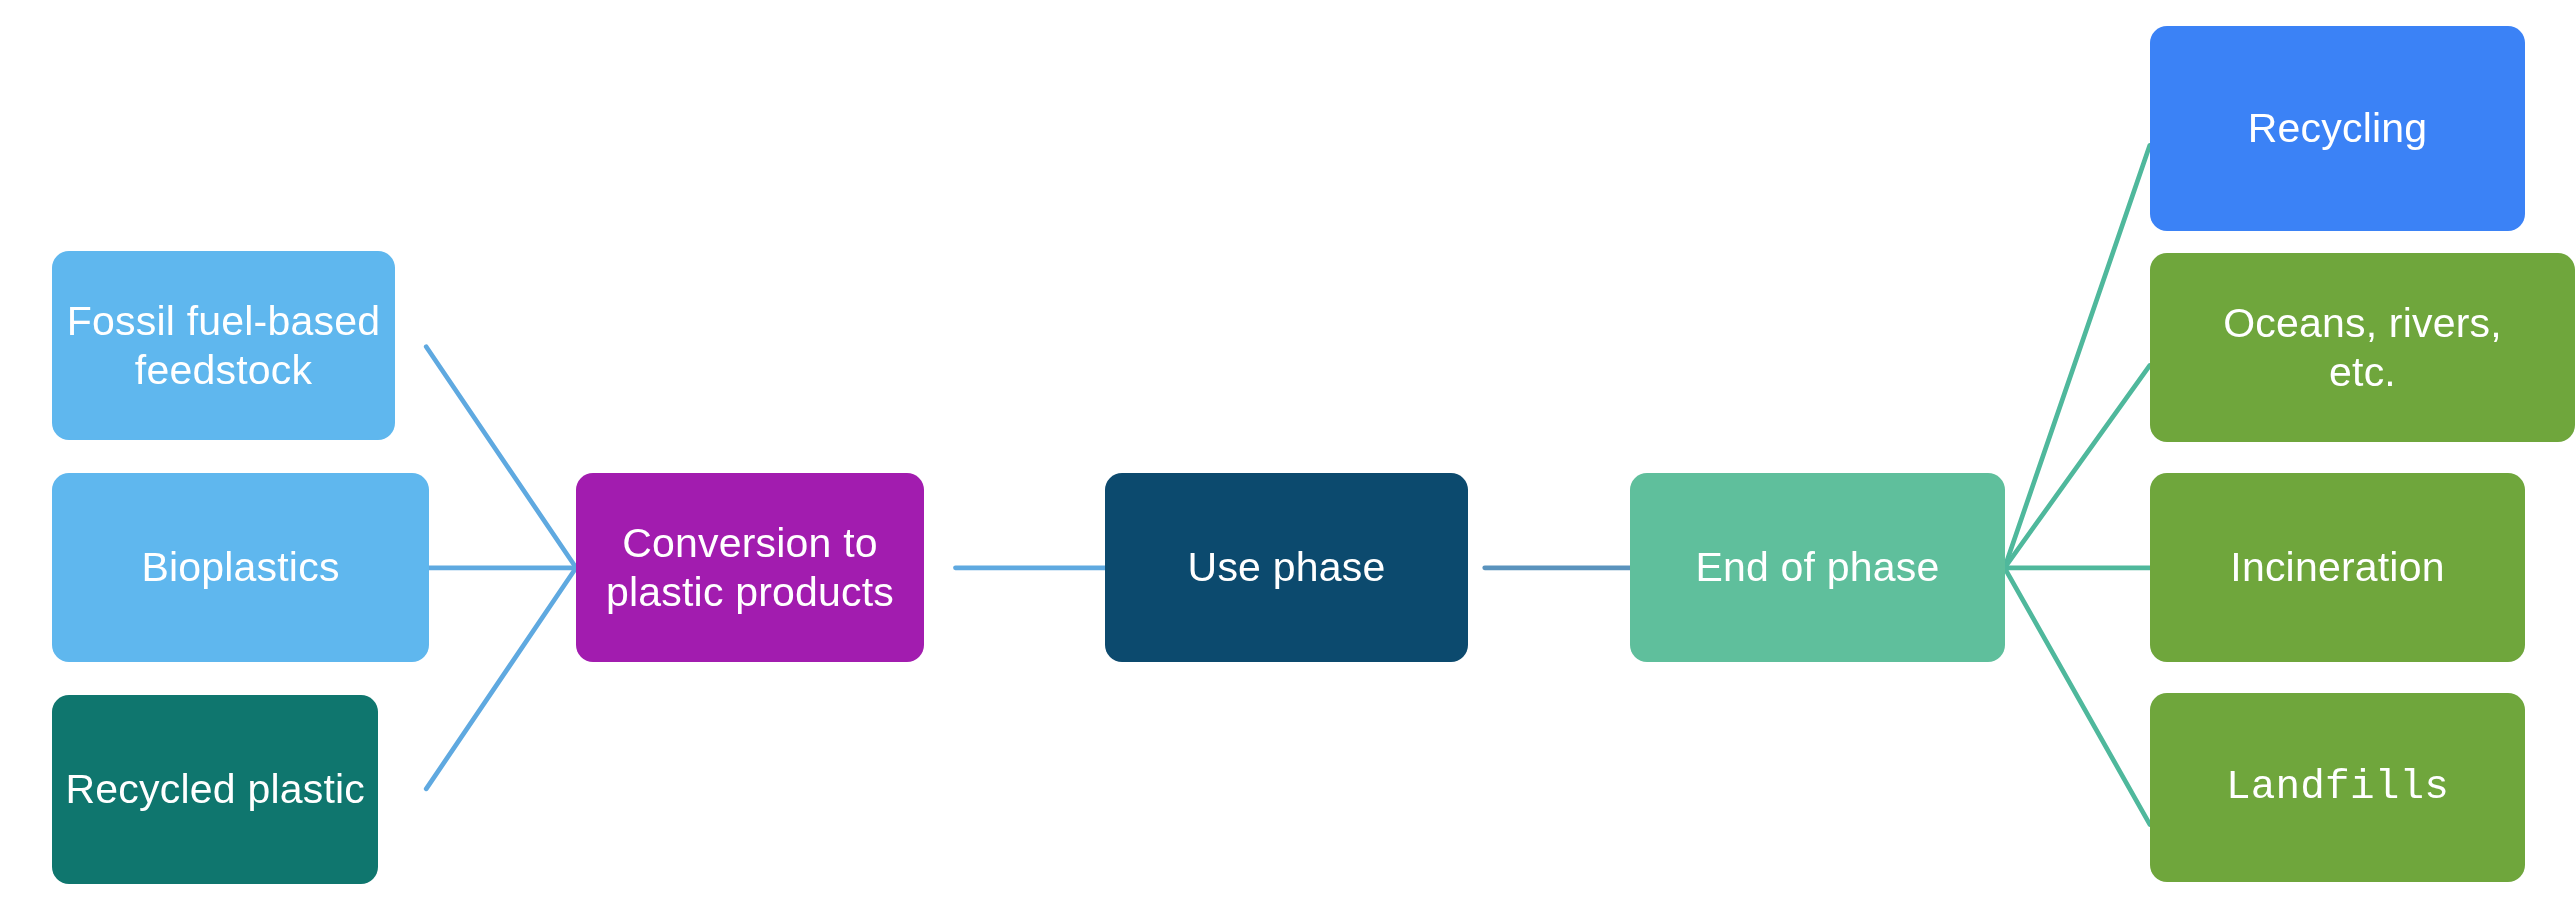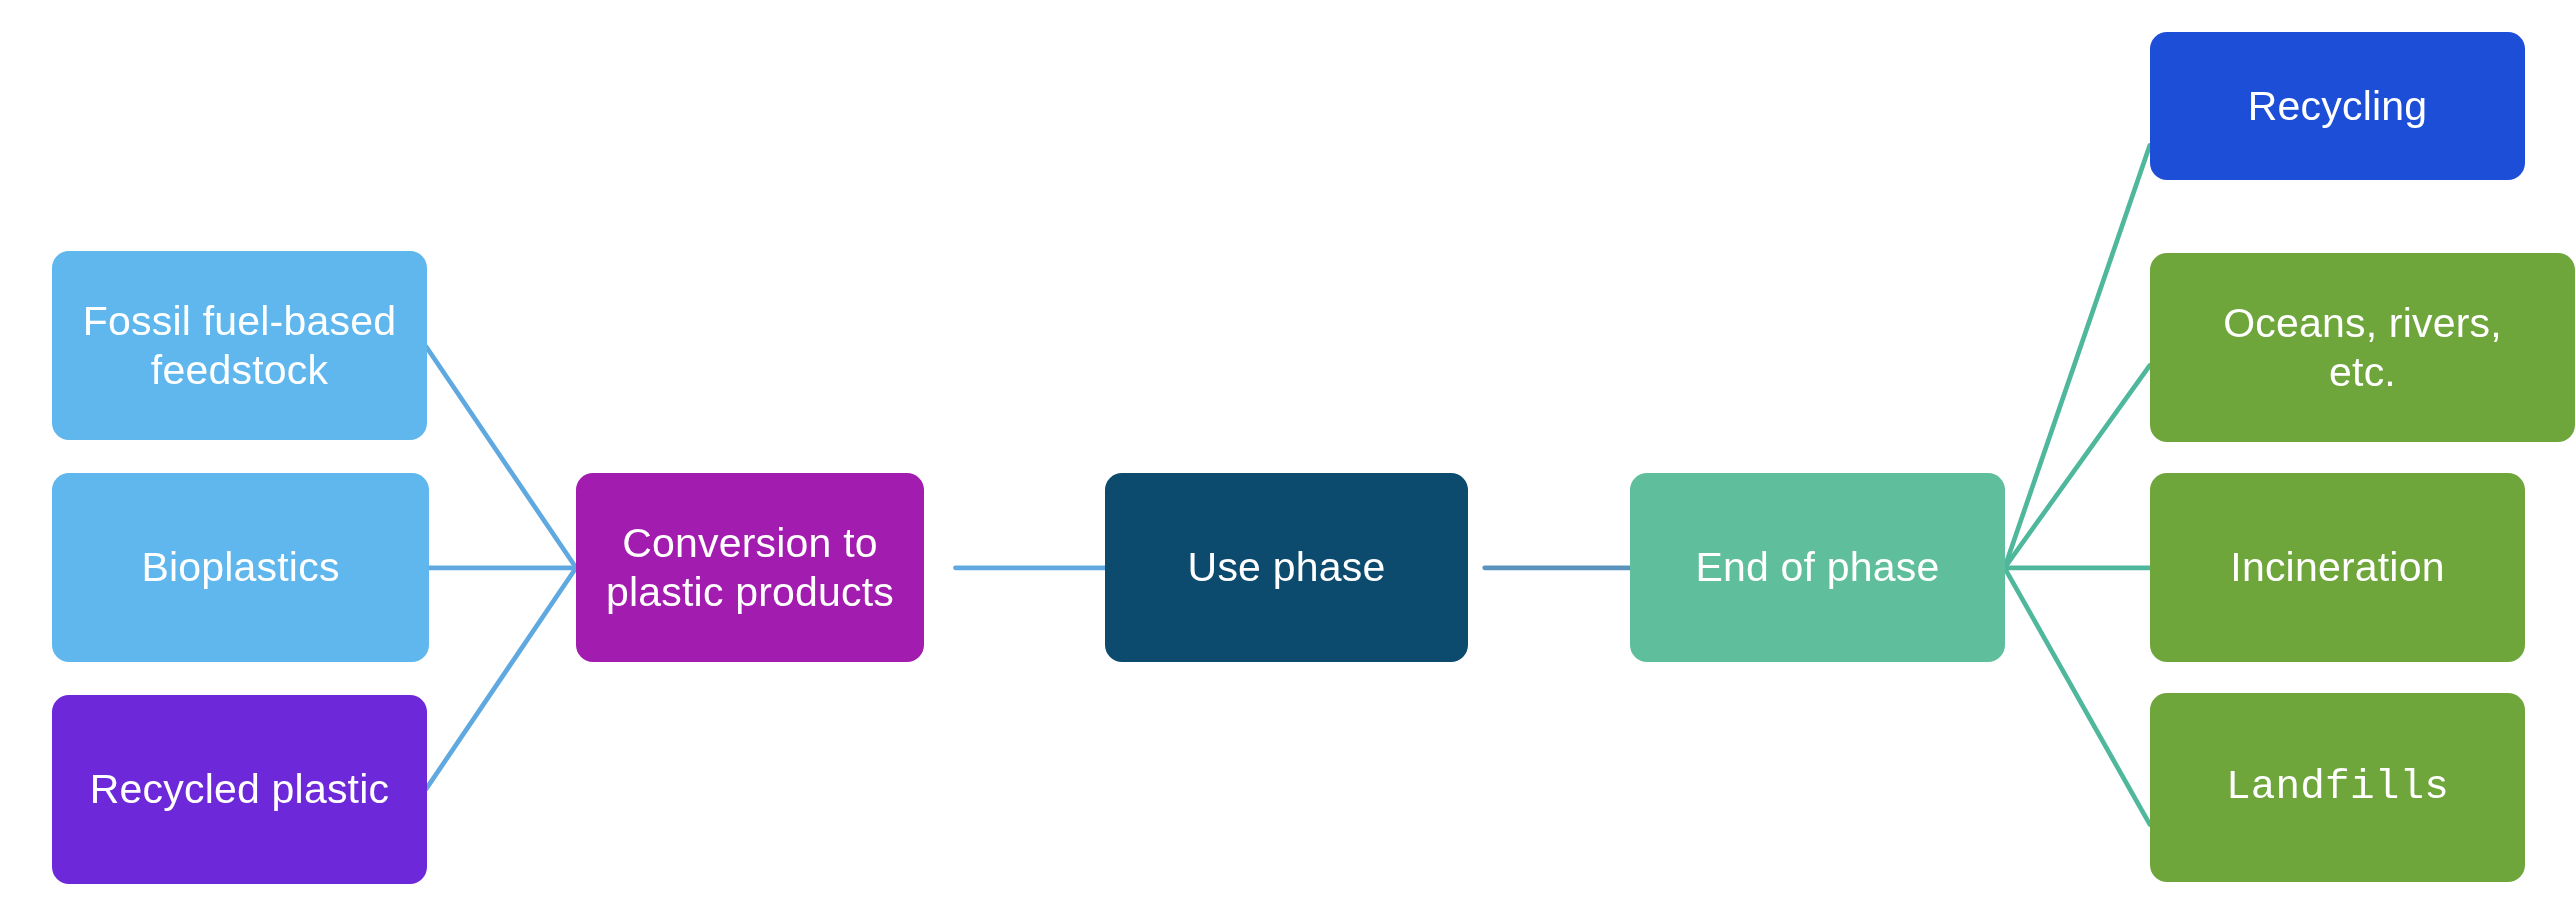--- a/index.html
+++ b/index.html
@@ -53,41 +53,41 @@
       <line x1="455" y1="606" x2="615" y2="606" stroke="#5fa9e0" stroke-width="5" stroke-linecap="round"></line>
       <line x1="455" y1="842" x2="615" y2="606" stroke="#5fa9e0" stroke-width="5" stroke-linecap="round"></line>
       <line x1="1020" y1="606" x2="1180" y2="606" stroke="#5fa9e0" stroke-width="5" stroke-linecap="round"></line>
       <line x1="1585" y1="606" x2="1740" y2="606" stroke="#5a93bd" stroke-width="5" stroke-linecap="round"></line>
       <line x1="2140" y1="606" x2="2295" y2="155" stroke="#4fb89c" stroke-width="5" stroke-linecap="round"></line>
       <line x1="2140" y1="606" x2="2295" y2="390" stroke="#4fb89c" stroke-width="5" stroke-linecap="round"></line>
       <line x1="2140" y1="606" x2="2295" y2="606" stroke="#4fb89c" stroke-width="5" stroke-linecap="round"></line>
       <line x1="2140" y1="606" x2="2295" y2="880" stroke="#4fb89c" stroke-width="5" stroke-linecap="round"></line>
     </svg>
   <div id="node-layer">
-      <div class="node" style="left: 52px; top: 251px; width: 375px; height: 189px; background: rgb(95, 183, 238);">
+      <div class="node" style="left: 52px; top: 251px; width: 343px; height: 189px; background: rgb(95, 183, 238);">
         <span class="node-label">Fossil fuel-based
 feedstock</span>
       </div>
       <div class="node" style="left: 52px; top: 473px; width: 377px; height: 189px; background: rgb(95, 183, 238);">
         <span class="node-label">Bioplastics</span>
       </div>
-      <div class="node" style="left: 52px; top: 695px; width: 375px; height: 189px; background: #6d28d9;">
+      <div class="node" style="left: 52px; top: 695px; width: 326px; height: 189px; background: #0f766e; justify-content: flex-end;">
         <span class="node-label">Recycled plastic</span>
       </div>
       <div class="node" style="left: 576px; top: 473px; width: 348px; height: 189px; background: #a21caf;">
         <span class="node-label">Conversion to
 plastic products</span>
       </div>
       <div class="node" style="left: 1105px; top: 473px; width: 363px; height: 189px; background: #0c4a6e;">
         <span class="node-label">Use phase</span>
       </div>
       <div class="node" style="left: 1630px; top: 473px; width: 375px; height: 189px; background: rgb(95, 191, 156);">
         <span class="node-label">End of phase</span>
       </div>
-      <div class="node" style="left: 2150px; top: 32px; width: 375px; height: 148px; background: #1d4ed8;">
+      <div class="node" style="left: 2150px; top: 26px; width: 375px; height: 205px; background: #3b82f6;">
         <span class="node-label">Recycling</span>
       </div>
       <div class="node" style="left: 2150px; top: 253px; width: 425px; height: 189px; background: rgb(111, 166, 60);">
         <span class="node-label">Oceans, rivers,
 etc.</span>
       </div>
       <div class="node" style="left: 2150px; top: 473px; width: 375px; height: 189px; background: rgb(111, 166, 60);">
         <span class="node-label">Incineration</span>
       </div>
       <div class="node" style="left: 2150px; top: 693px; width: 375px; height: 189px; background: rgb(111, 166, 60); font-family: Liberation Mono, monospace;">

